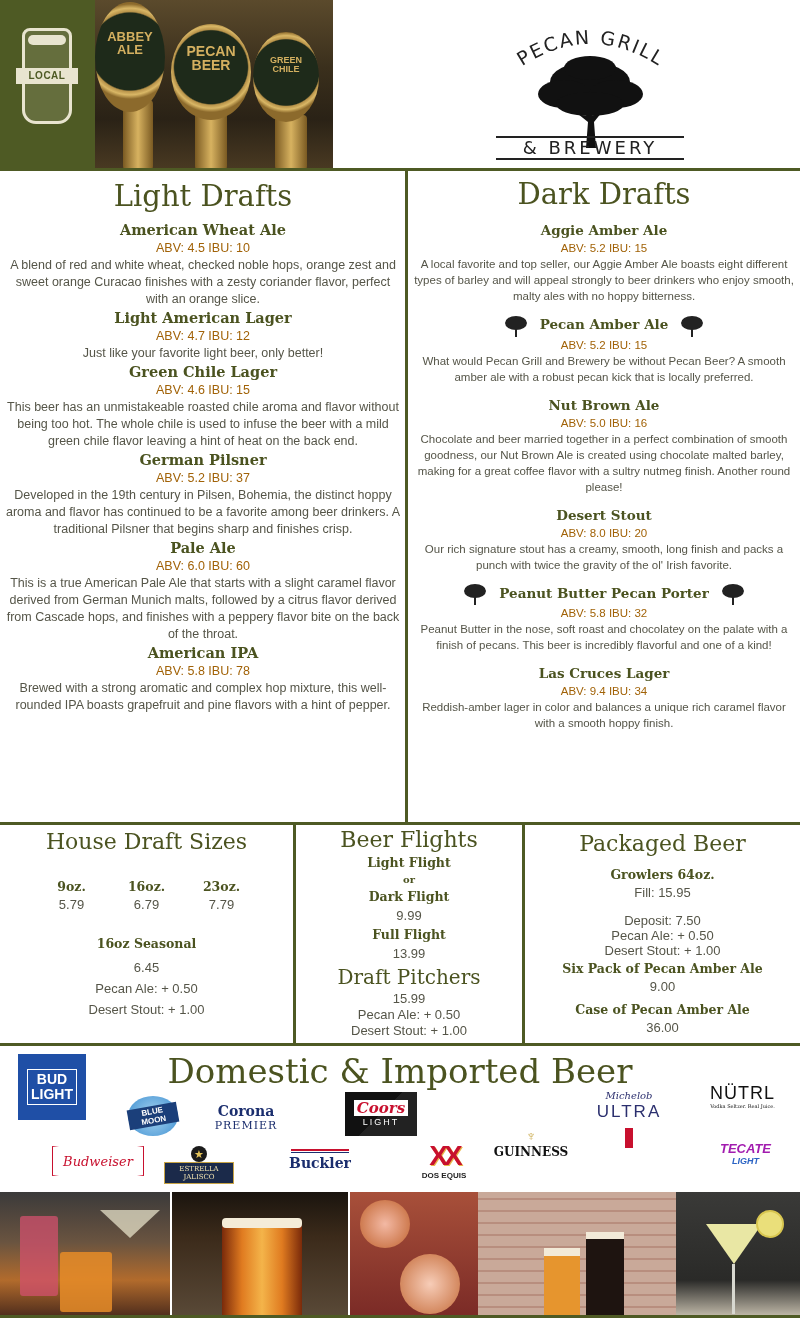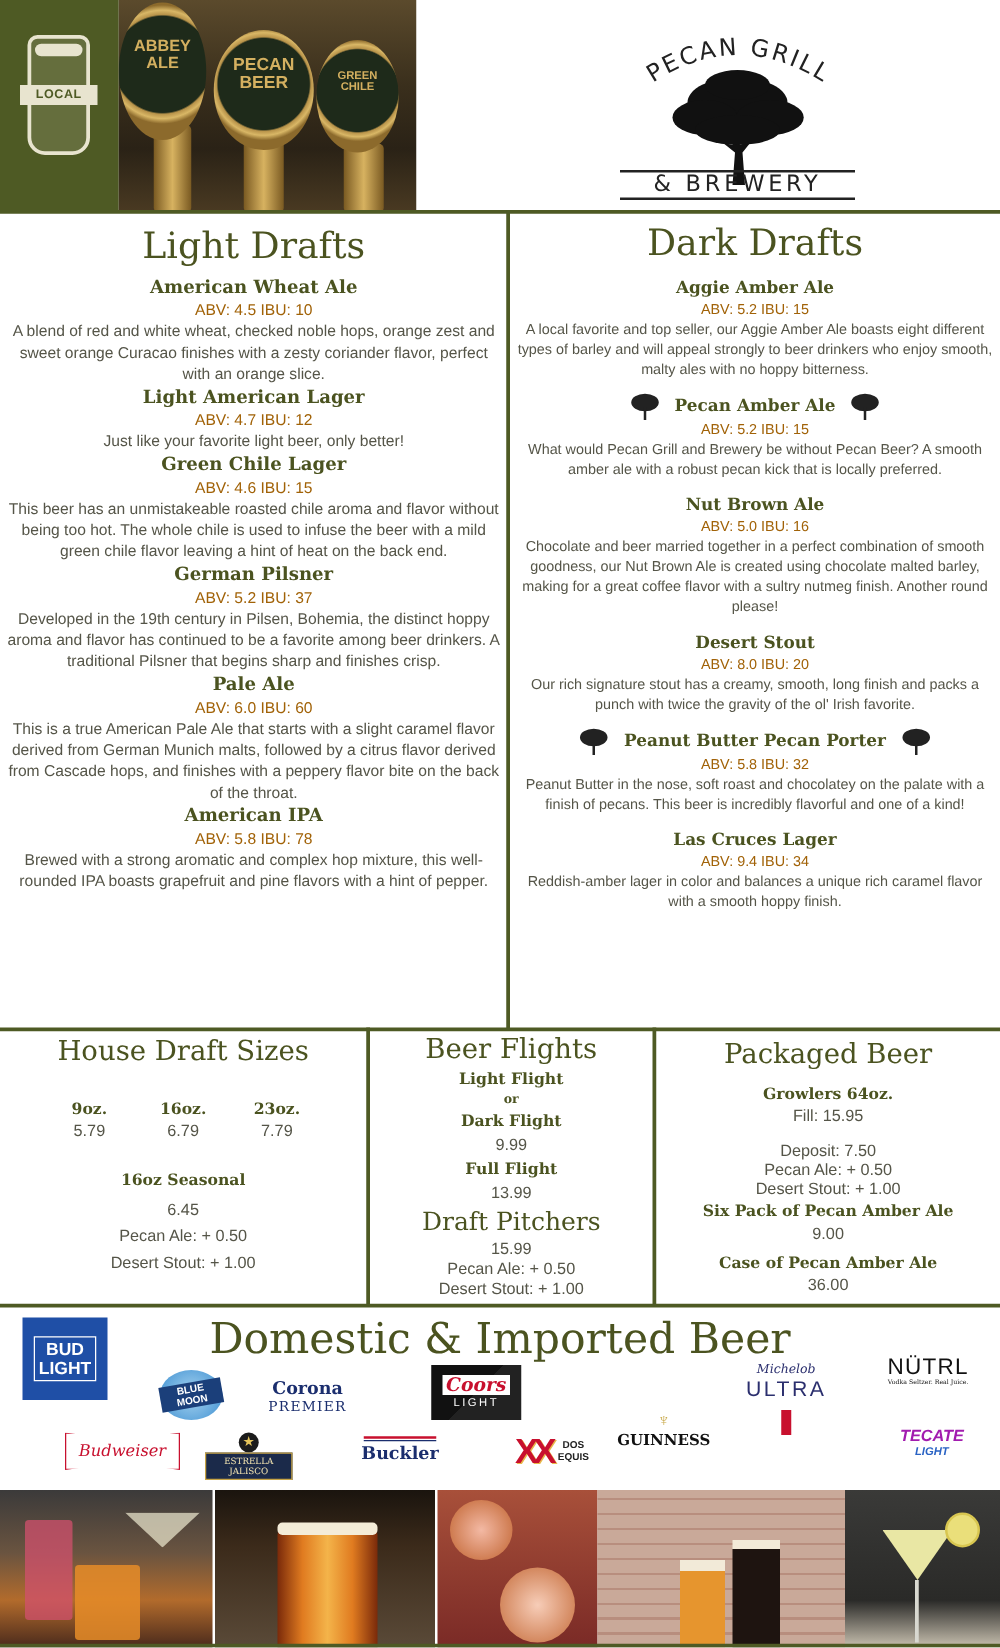--- a/index.html
+++ b/index.html
@@ -296,21 +296,21 @@
 <div class="brand" style="left:162px;top:1146px;width:74px;height:38px;flex-direction:column;">
   <div style="width:16px;height:16px;border-radius:50%;background:#1b1b1b;color:#e4c35a;font-size:11px;line-height:16px;">★</div>
   <div style="font-family:'DejaVu Serif',serif;background:#1b2a4a;color:#f2e3b0;font-size:7px;line-height:8px;padding:2px 4px;width:70px;border:1px solid #c8a445;">ESTRELLA JALISCO</div>
 </div>
 
 <div class="brand" style="left:288px;top:1144px;width:64px;height:32px;flex-direction:column;align-items:center;">
   <div style="width:58px;height:4px;border-top:2px solid #c8102e;border-bottom:1px solid #1b2e6e;margin-bottom:2px;"></div>
   <div style="font-family:'DejaVu Serif',serif;font-weight:bold;color:#1b2e6e;font-size:14px;line-height:16px;">Buckler</div>
 </div>
 
-<div class="brand" style="left:412px;top:1138px;width:64px;height:46px;flex-direction:row;">
+<div class="brand" style="left:412px;top:1138px;width:64px;height:46px;flex-direction:column;">
   <div style="font-weight:bold;color:#c8102e;font-size:28px;line-height:30px;letter-spacing:-4px;text-shadow:1px 1px 0 #e8b84a;">XX</div>
   <div style="color:#222;font-size:8px;font-weight:bold;line-height:10px;">DOS EQUIS</div>
 </div>
 
 <div class="brand" style="left:490px;top:1126px;width:82px;height:36px;flex-direction:column;">
   <div style="color:#c9a94a;font-size:14px;line-height:16px;">♆</div>
   <div style="font-family:'DejaVu Serif',serif;font-weight:bold;color:#111;font-size:12px;line-height:16px;">GUINNESS</div>
 </div>
 
 <div class="brand" style="left:708px;top:1140px;width:75px;height:28px;flex-direction:column;">

